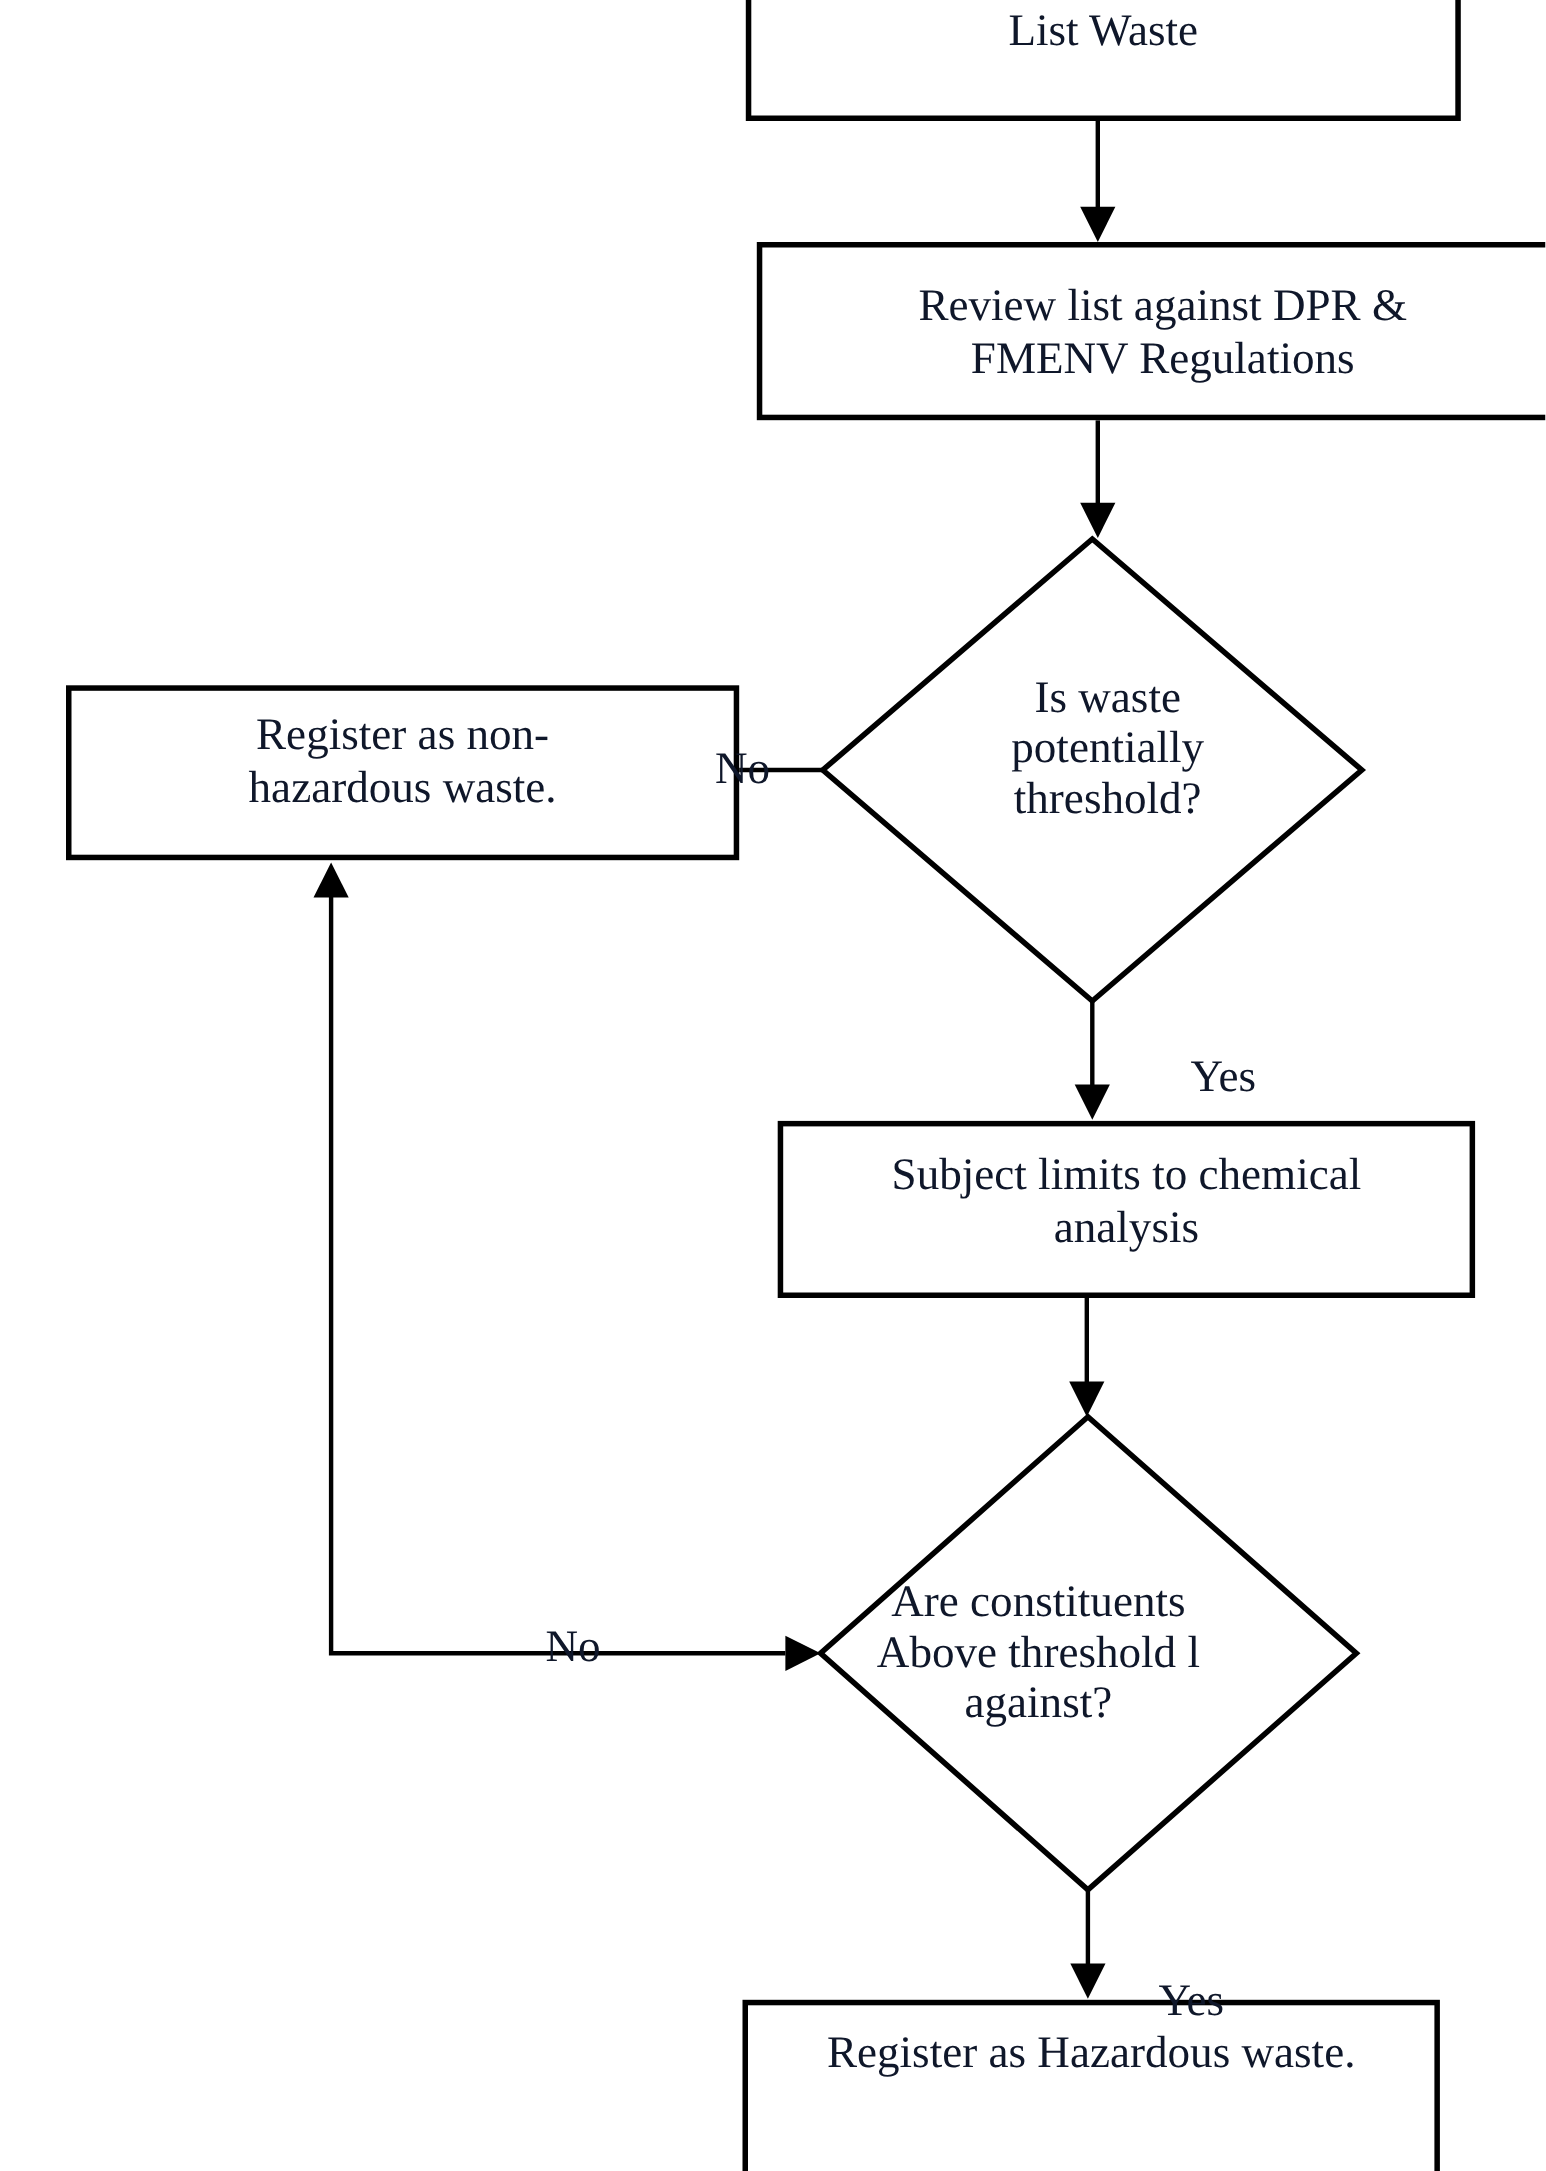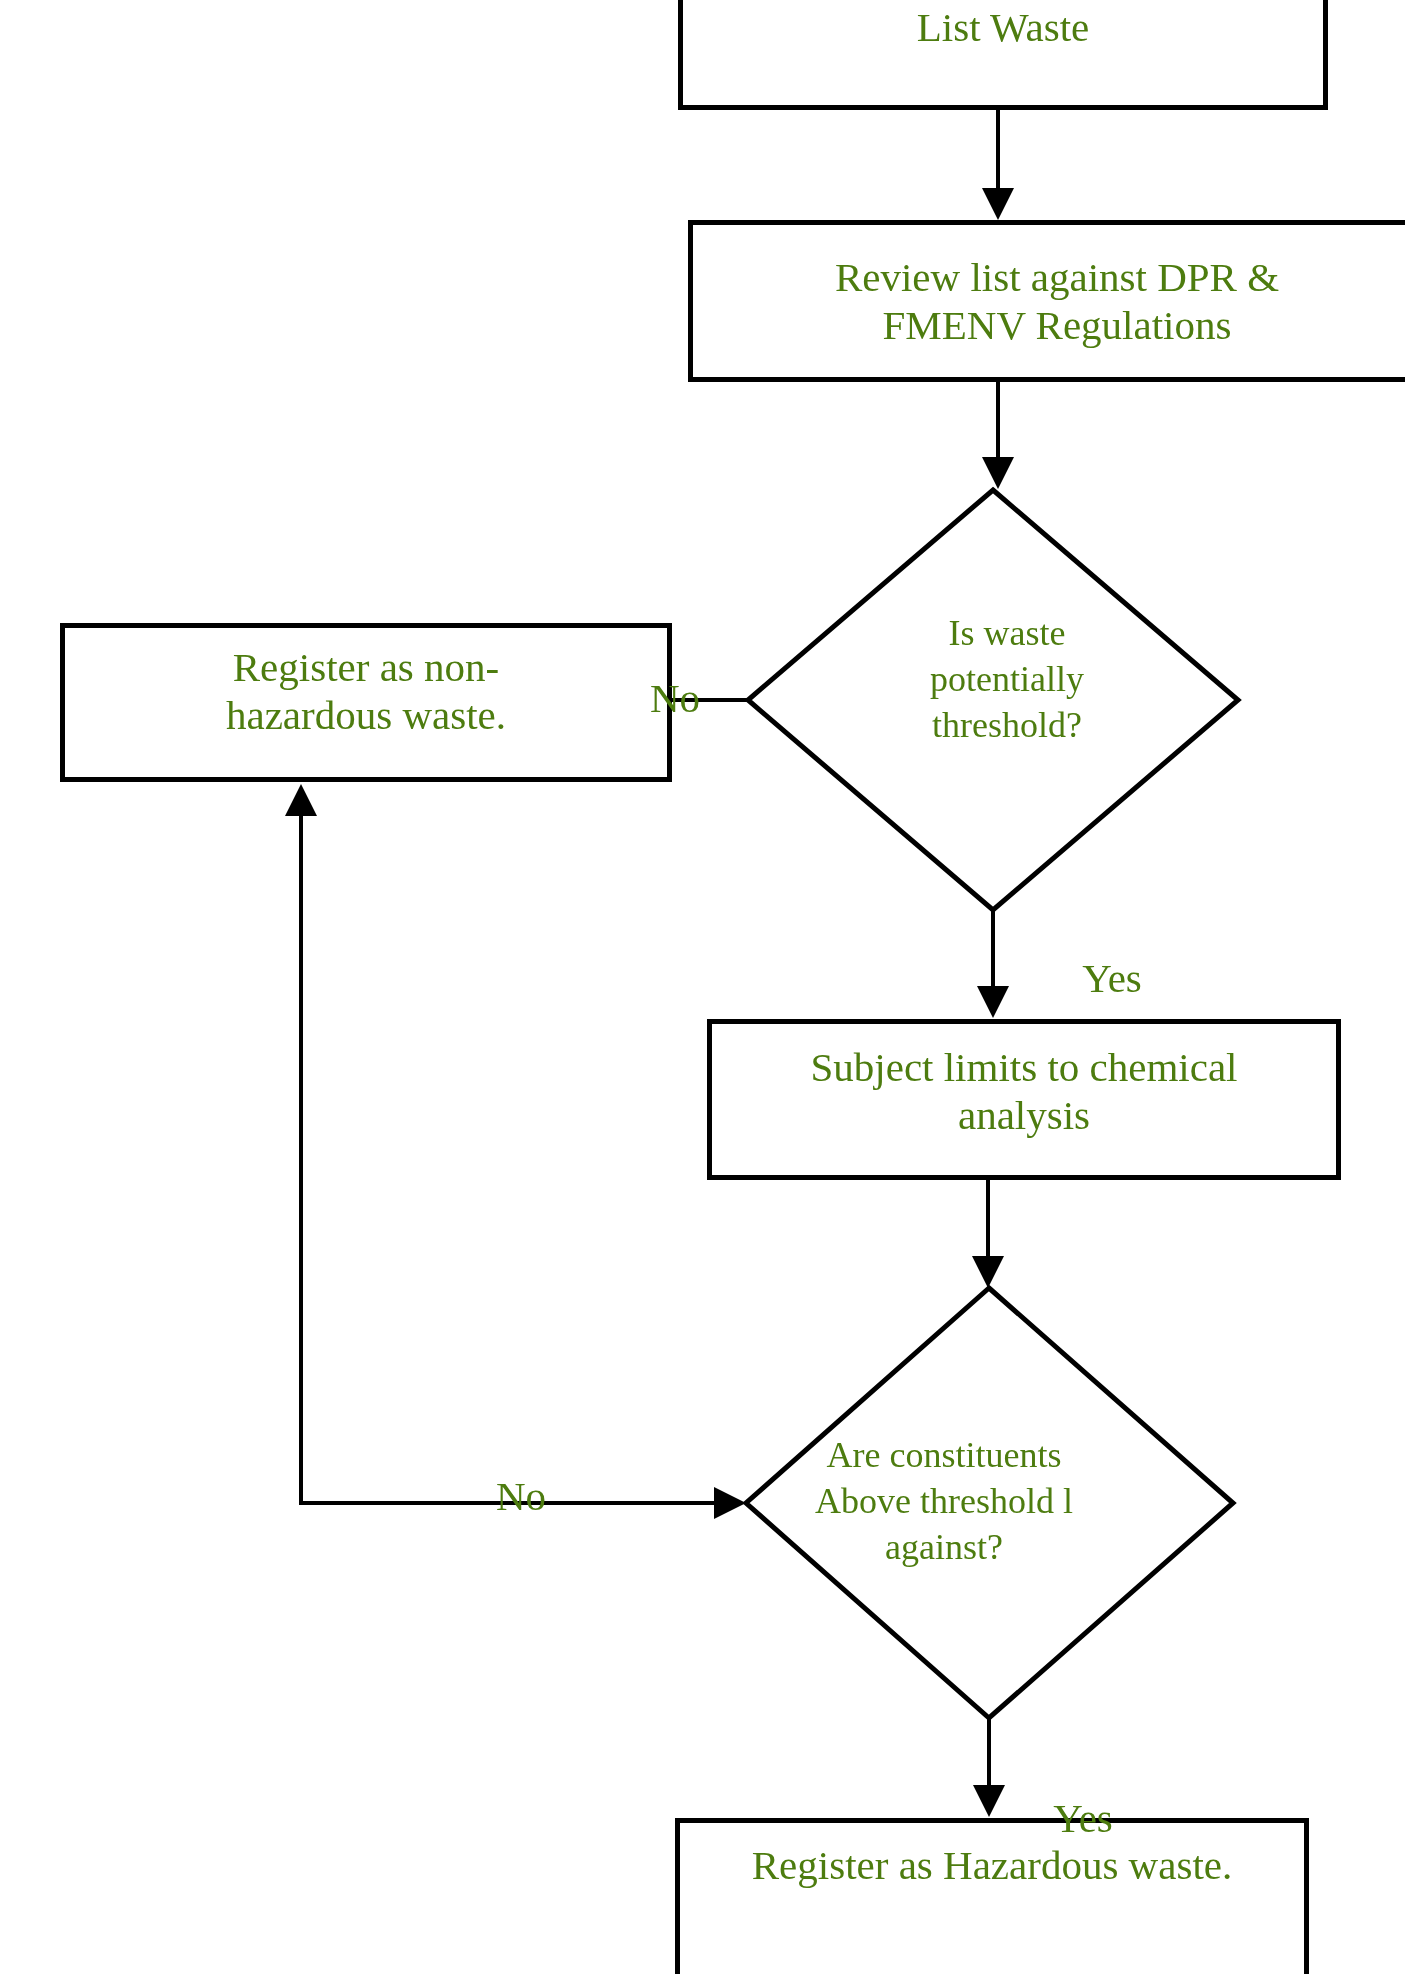--- a/index.html
+++ b/index.html
@@ -7,21 +7,21 @@
     padding: 0;
     background: #ffffff;
   }
   #canvas {
     position: relative;
     width: 1405px;
     height: 1974px;
     overflow: hidden;
     background: #ffffff;
     font-family: "Liberation Serif", "DejaVu Serif", serif;
-    color: #4d7c0f;
+    color: #0f172a;
   }
   #connectors {
     position: absolute;
     left: 0;
     top: 0;
   }
   .cline {
     stroke: #000000;
     stroke-width: 4;
     fill: none;
@@ -51,21 +51,21 @@
   }
   #node-list-waste      { left: 678px; top: -72px;  width: 650px; height: 182px; padding-top: 16px; }
   #node-review-list     { left: 688px; top: 220px;  width: 738px; height: 162px; }
   #node-register-nonhaz { left: 60px;  top: 623px;  width: 612px; height: 159px; padding-bottom: 24px; }
   #node-chem-analysis   { left: 707px; top: 1019px; width: 634px; height: 161px; padding-bottom: 18px; }
   #node-register-haz    { left: 675px; top: 1818px; width: 634px; height: 200px; justify-content: flex-start; padding-top: 18px; }
   .diamond-text {
     position: absolute;
     transform: translate(-50%, -50%);
     text-align: center;
-    font-size: 36px;
+    font-size: 41px;
     line-height: 46px;
     white-space: nowrap;
     font-family: Liberation Serif, serif;
   }
   #dtext-1 { left: 1007px; top: 679px; }
   #dtext-2 { left: 944px;  top: 1501px; }
   .edge-label {
     position: absolute;
     transform: translate(-50%, -50%);
     font-size: 41px;

